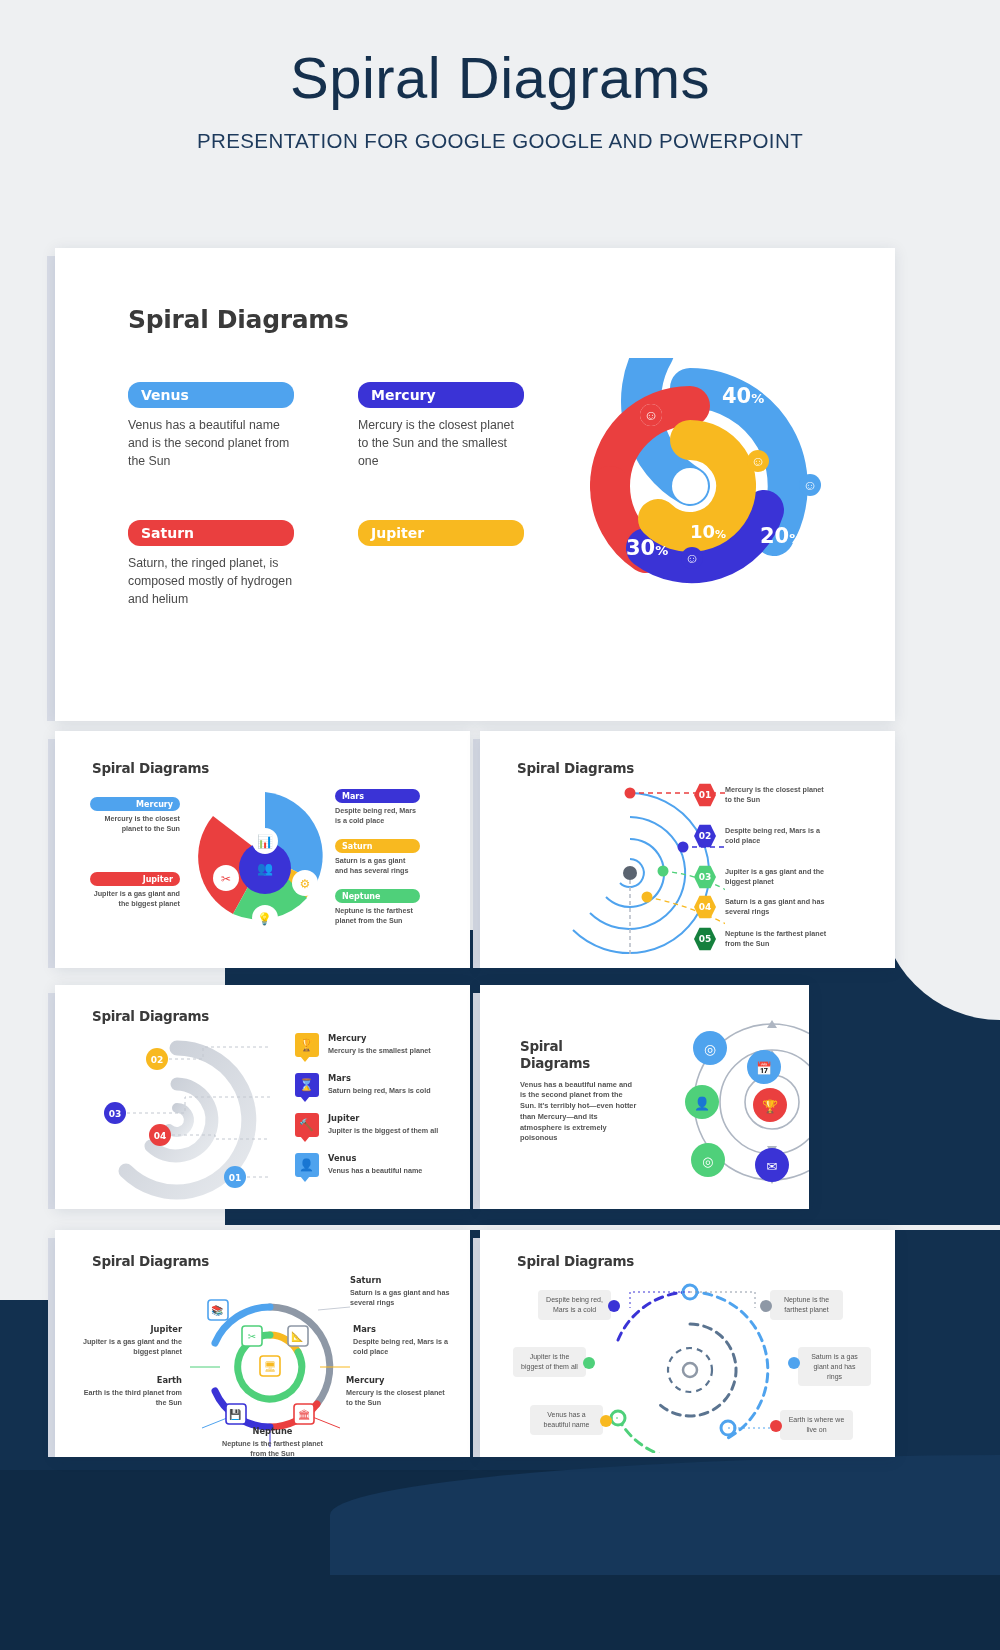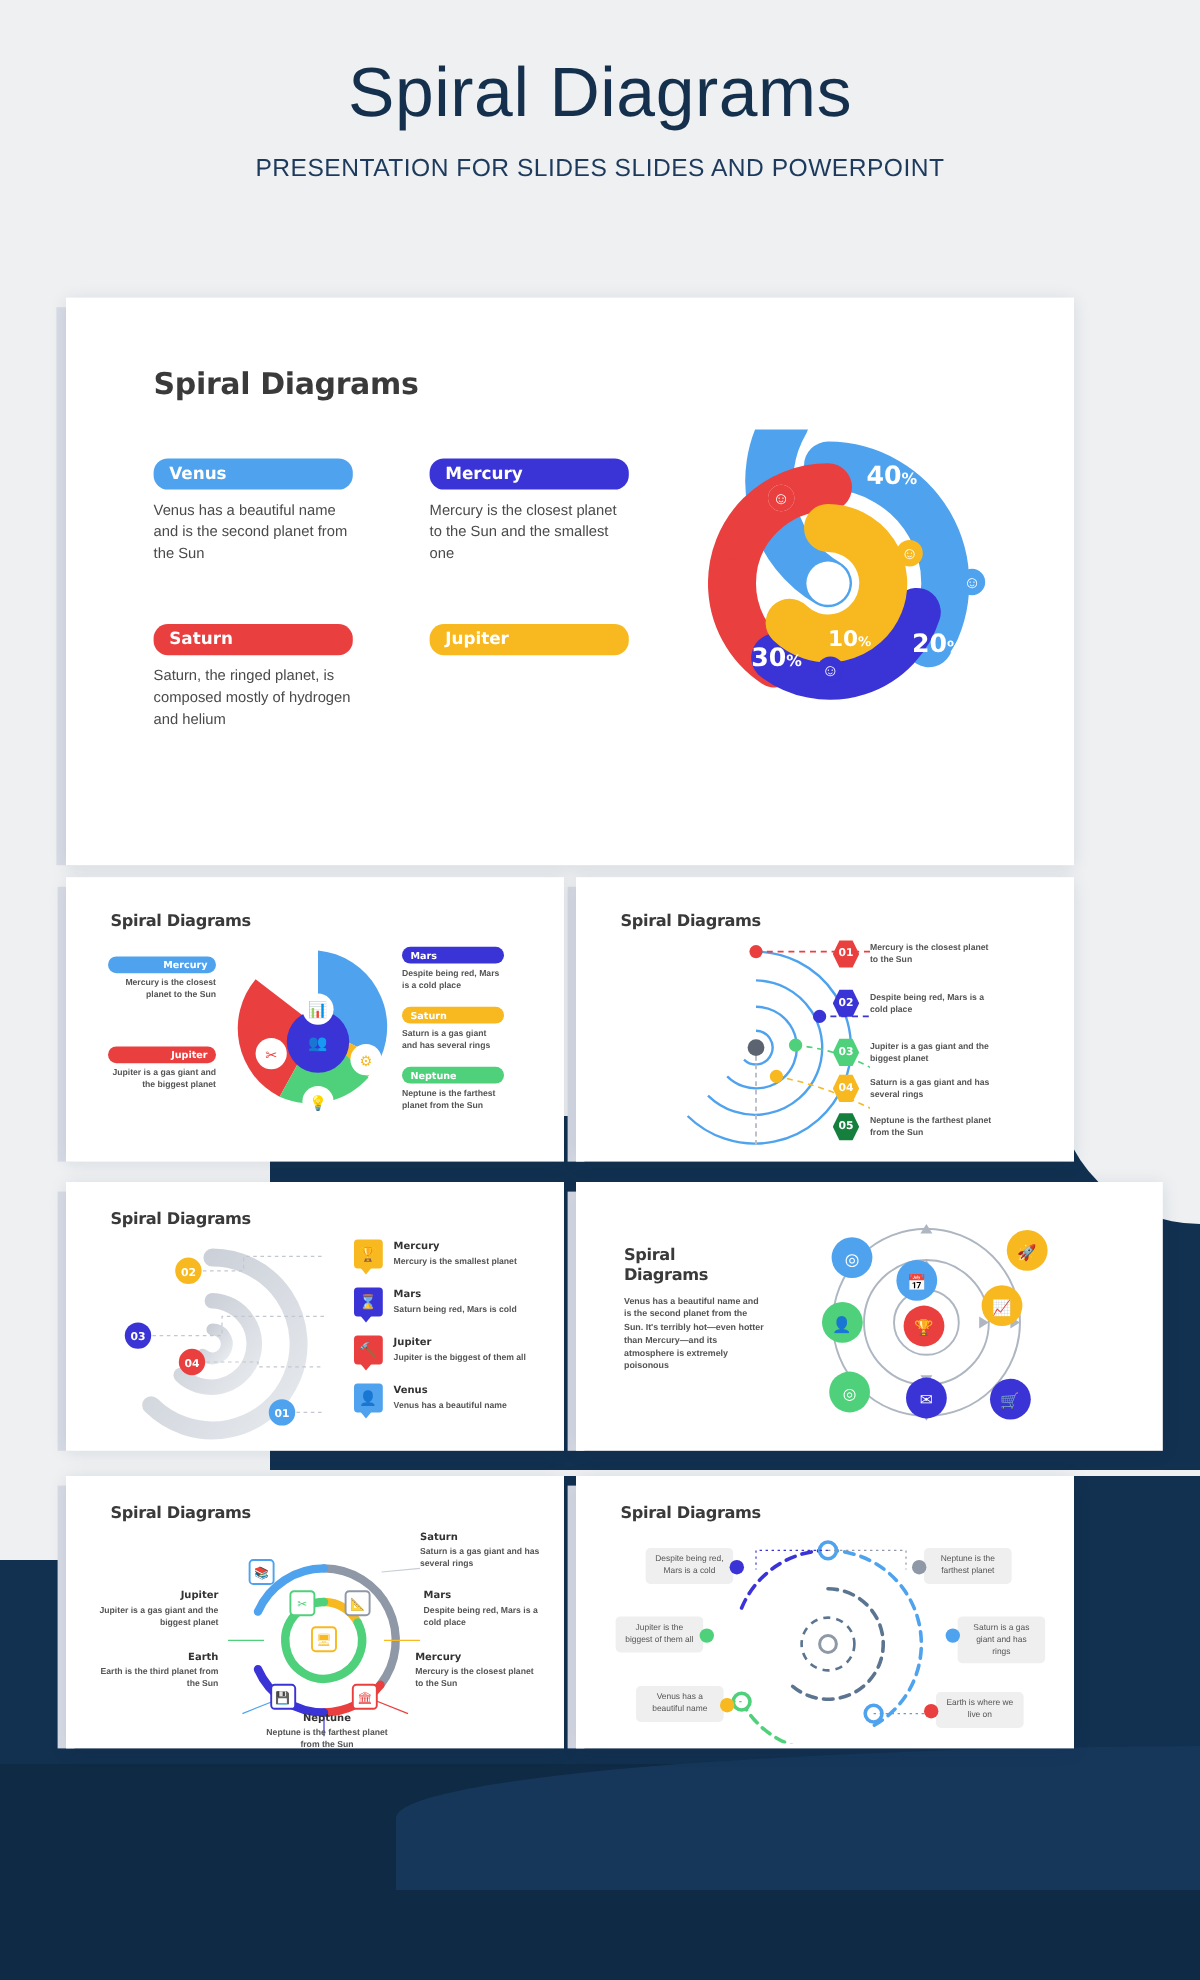--- a/index.html
+++ b/index.html
@@ -70,21 +70,21 @@
   #hero { left:55px; top:248px; width:840px; height:473px; }
   #hero-shadow { left:47px; top:256px; width:16px; height:465px; }
 
   #s1 { left:55px; top:731px; width:415px; height:237px; }
   #s1-shadow { left:48px; top:739px; width:14px; height:229px; }
   #s2 { left:480px; top:731px; width:415px; height:237px; }
   #s2-shadow { left:473px; top:739px; width:14px; height:229px; }
 
   #s3 { left:55px; top:985px; width:415px; height:224px; }
   #s3-shadow { left:48px; top:993px; width:14px; height:216px; }
-  #s4 { left:480px; top:985px; width:489px; height:224px; }
+  #s4 { left:480px; top:985px; width:329px; height:224px; }
   #s4-shadow { left:473px; top:993px; width:14px; height:216px; }
 
   #s5 { left:55px; top:1230px; width:415px; height:227px; }
   #s5-shadow { left:48px; top:1238px; width:14px; height:219px; }
   #s6 { left:480px; top:1230px; width:415px; height:227px; }
   #s6-shadow { left:473px; top:1238px; width:14px; height:219px; }
 
   .slide-title {
     font-family:"DejaVu Sans", sans-serif;
     font-weight:bold; color:#3a3a3a; letter-spacing:-0.3px;
@@ -155,21 +155,21 @@
 
   <div class="bg-navy-block" id="navy-mid"></div>
   <div id="navy-curve-right"></div>
   <div class="bg-navy-block" id="navy-left-strip"></div>
   <div id="navy-curve-left"></div>
   <div class="bg-navy-block" id="navy-bottom"></div>
   <div id="navy-sweep"></div>
 
   <div class="header">
     <h1>Spiral Diagrams</h1>
-    <div class="sub1">PRESENTATION FOR SLIDES SLIDES AND POWERPOINT</div>
+    <div class="sub1">PRESENTATION FOR GOOGLE GOOGLE AND POWERPOINT</div>
   </div>
 
   <div class="slide-shadow-l" id="hero-shadow"></div>
   <div class="slide" id="hero">
     <div class="slide-title hero-title">Spiral Diagrams</div>
 
     <div class="planet-block" id="pb-venus">
       <div class="planet-pill" style="background:#4fa3ee">Venus</div>
       <div class="planet-desc">Venus has a beautiful name and is the second planet from the Sun</div>
     </div>

